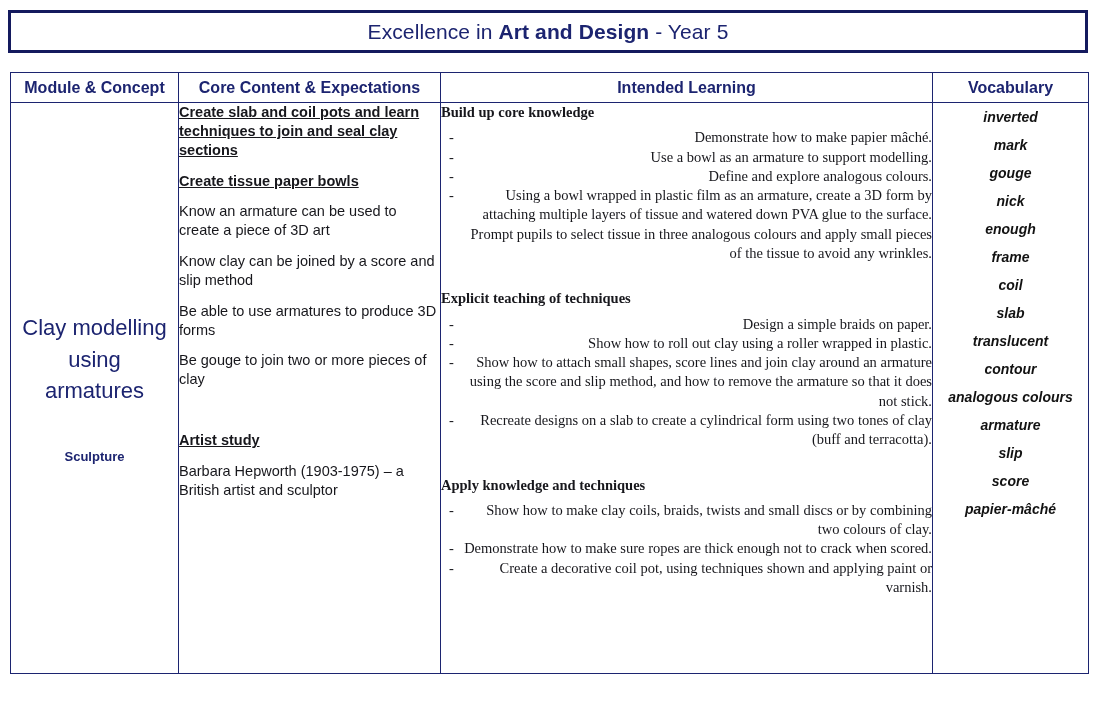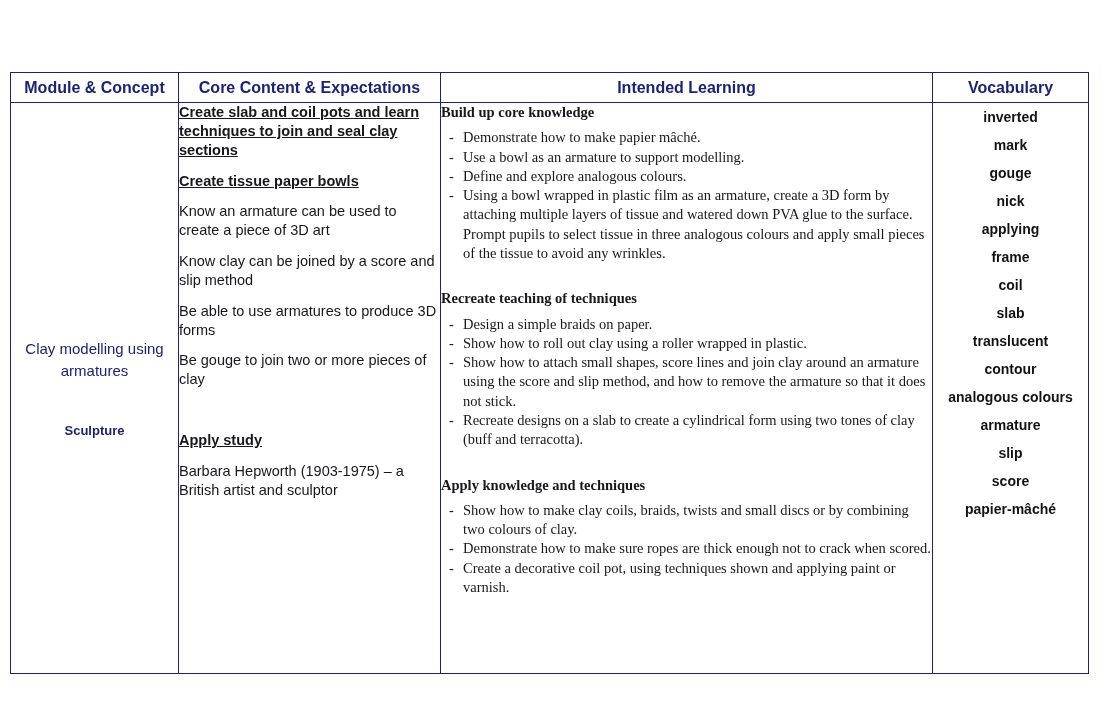--- a/index.html
+++ b/index.html
@@ -85,21 +85,21 @@
   .module-inner {
     position: absolute;
     left: 0; right: 0;
     top: 0; bottom: 0;
     display: flex;
     flex-direction: column;
     align-items: center;
     justify-content: center;
   }
   .module-title {
-    font-size: 15px;
+    font-size: 22px;
     line-height: 1.45;
     color: #1c2470;
     padding: 0 8px;
   }
   .module-concept {
     font-size: 13px;
     font-weight: bold;
     color: #1c2470;
     margin-top: 42px;
   }
@@ -129,20 +129,21 @@
     font-family: Liberation Serif, serif;
   }
   .il-heading {
     font-weight: bold;
     margin-bottom: 6px;
   }
   .il-list {
     margin: 4px 0 26px 0;
     padding: 0;
     list-style: none;
+    text-align: right;
   }
   .il-list li {
     position: relative;
     padding-left: 22px;
     margin-bottom: 0px;
   }
   .il-list li::before {
     content: "-";
     position: absolute;
     left: 8px;
@@ -154,27 +155,33 @@
   .cell-vocab {
     padding: 4px 4px 6px 4px;
     text-align: center;
   }
   .vocab-item {
     font-size: 14px;
     font-weight: bold;
     color: #121212;
     line-height: 1;
     padding: 7px 2px;
+    font-style: italic;
   }
 </style>
 </head>
 <body>
 
 <div class="page">
 
+  <div class="title-banner">
+    <div class="title-text">
+      <span>Excellence in </span><span class="strong">Art and Design</span><span> - Year 5</span>
+    </div>
+  </div>
 
   <table class="curric-table">
     <thead>
       <tr>
         <th class="col-module">Module &amp; Concept</th>
         <th class="col-core">Core Content &amp; Expectations</th>
         <th class="col-intend">Intended Learning</th>
         <th class="col-vocab">Vocabulary</th>
       </tr>
     </thead>
@@ -190,38 +197,38 @@
 
         <td class="cell-core">
           <div id="core-content-root">
               <div class="core-block bold">Create slab and coil pots and learn techniques to join and seal clay sections</div>
               <div class="core-block bold">Create tissue paper bowls</div>
               <div class="core-block">Know an armature can be used to create a piece of 3D art</div>
               <div class="core-block">Know clay can be joined by a score and slip method</div>
               <div class="core-block">Be able to use armatures to produce 3D forms</div>
               <div class="core-block">Be gouge to join two or more pieces of clay</div>
               <div class="core-spacer"></div>
-              <div class="core-block bold">Apply study</div>
+              <div class="core-block bold">Artist study</div>
               <div class="core-block">Barbara Hepworth (1903-1975) – a British artist and sculptor</div>
             </div>
         </td>
 
         <td class="cell-intended">
           <div id="intended-root">
               <div class="il-group">
                 <div class="il-heading">Build up core knowledge</div>
                 <ul class="il-list">
                   <li>Demonstrate how to make papier mâché.</li>
                   <li>Use a bowl as an armature to support modelling.</li>
                   <li>Define and explore analogous colours.</li>
                   <li>Using a bowl wrapped in plastic film as an armature, create a 3D form by attaching multiple layers of tissue and watered down PVA glue to the surface. Prompt pupils to select tissue in three analogous colours and apply small pieces of the tissue to avoid any wrinkles.</li>
                 </ul>
               </div>
               <div class="il-group">
-                <div class="il-heading">Recreate teaching of techniques</div>
+                <div class="il-heading">Explicit teaching of techniques</div>
                 <ul class="il-list">
                   <li>Design a simple braids on paper.</li>
                   <li>Show how to roll out clay using a roller wrapped in plastic.</li>
                   <li>Show how to attach small shapes, score lines and join clay around an armature using the score and slip method, and how to remove the armature so that it does not stick.</li>
                   <li>Recreate designs on a slab to create a cylindrical form using two tones of clay (buff and terracotta).</li>
                 </ul>
               </div>
               <div class="il-group">
                 <div class="il-heading">Apply knowledge and techniques</div>
                 <ul class="il-list">
@@ -232,21 +239,21 @@
               </div>
             </div>
         </td>
 
         <td class="cell-vocab">
           <div id="vocab-root">
               <div class="vocab-item">inverted</div>
               <div class="vocab-item">mark</div>
               <div class="vocab-item">gouge</div>
               <div class="vocab-item">nick</div>
-              <div class="vocab-item">applying</div>
+              <div class="vocab-item">enough</div>
               <div class="vocab-item">frame</div>
               <div class="vocab-item">coil</div>
               <div class="vocab-item">slab</div>
               <div class="vocab-item">translucent</div>
               <div class="vocab-item">contour</div>
               <div class="vocab-item">analogous colours</div>
               <div class="vocab-item">armature</div>
               <div class="vocab-item">slip</div>
               <div class="vocab-item">score</div>
               <div class="vocab-item">papier-mâché</div>

